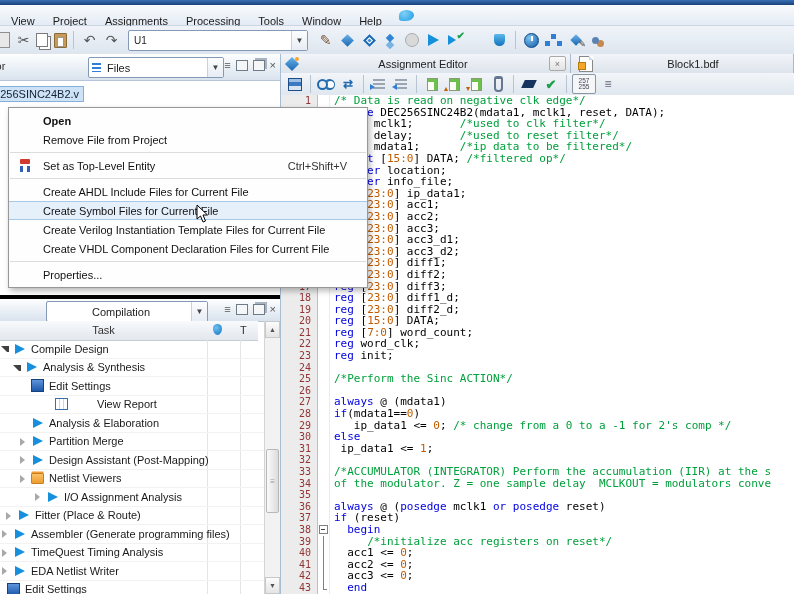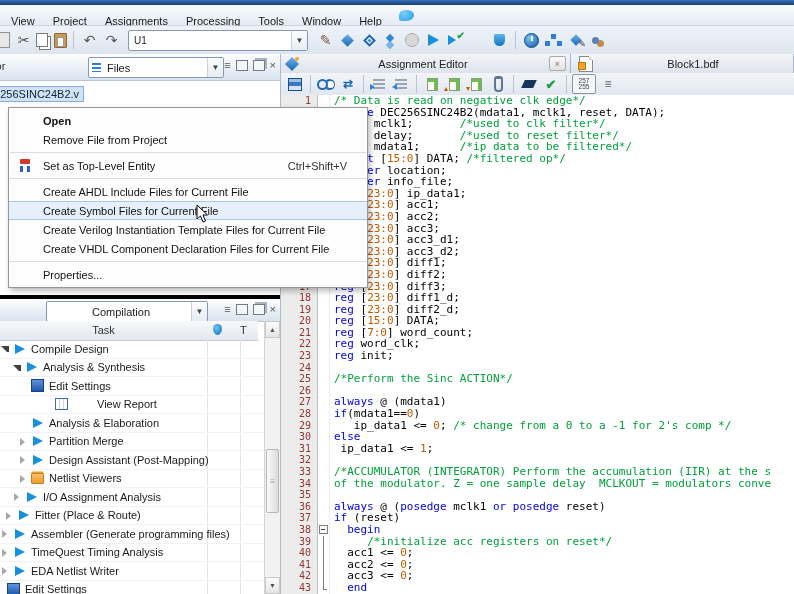--- a/index.html
+++ b/index.html
@@ -255,21 +255,21 @@
         <div class="trow" style="padding-left: 18px;">
           <span class="arr col"></span>
           <span class="ti ti-play"></span>
           <span class="lbl">Design Assistant (Post-Mapping)</span>
         </div>
         <div class="trow" style="padding-left: 18px;">
           <span class="arr col"></span>
           <span class="ti ti-folder"></span>
           <span class="lbl">Netlist Viewers</span>
         </div>
-        <div class="trow" style="padding-left: 12px;">
+        <div class="trow" style="padding-left: 33px;">
           <span class="arr col"></span>
           <span class="ti ti-play"></span>
           <span class="lbl">I/O Assignment Analysis</span>
         </div>
         <div class="trow" style="padding-left: 4px;">
           <span class="arr col"></span>
           <span class="ti ti-play"></span>
           <span class="lbl">Fitter (Place &amp; Route)</span>
         </div>
         <div class="trow" style="padding-left: 0px;">

